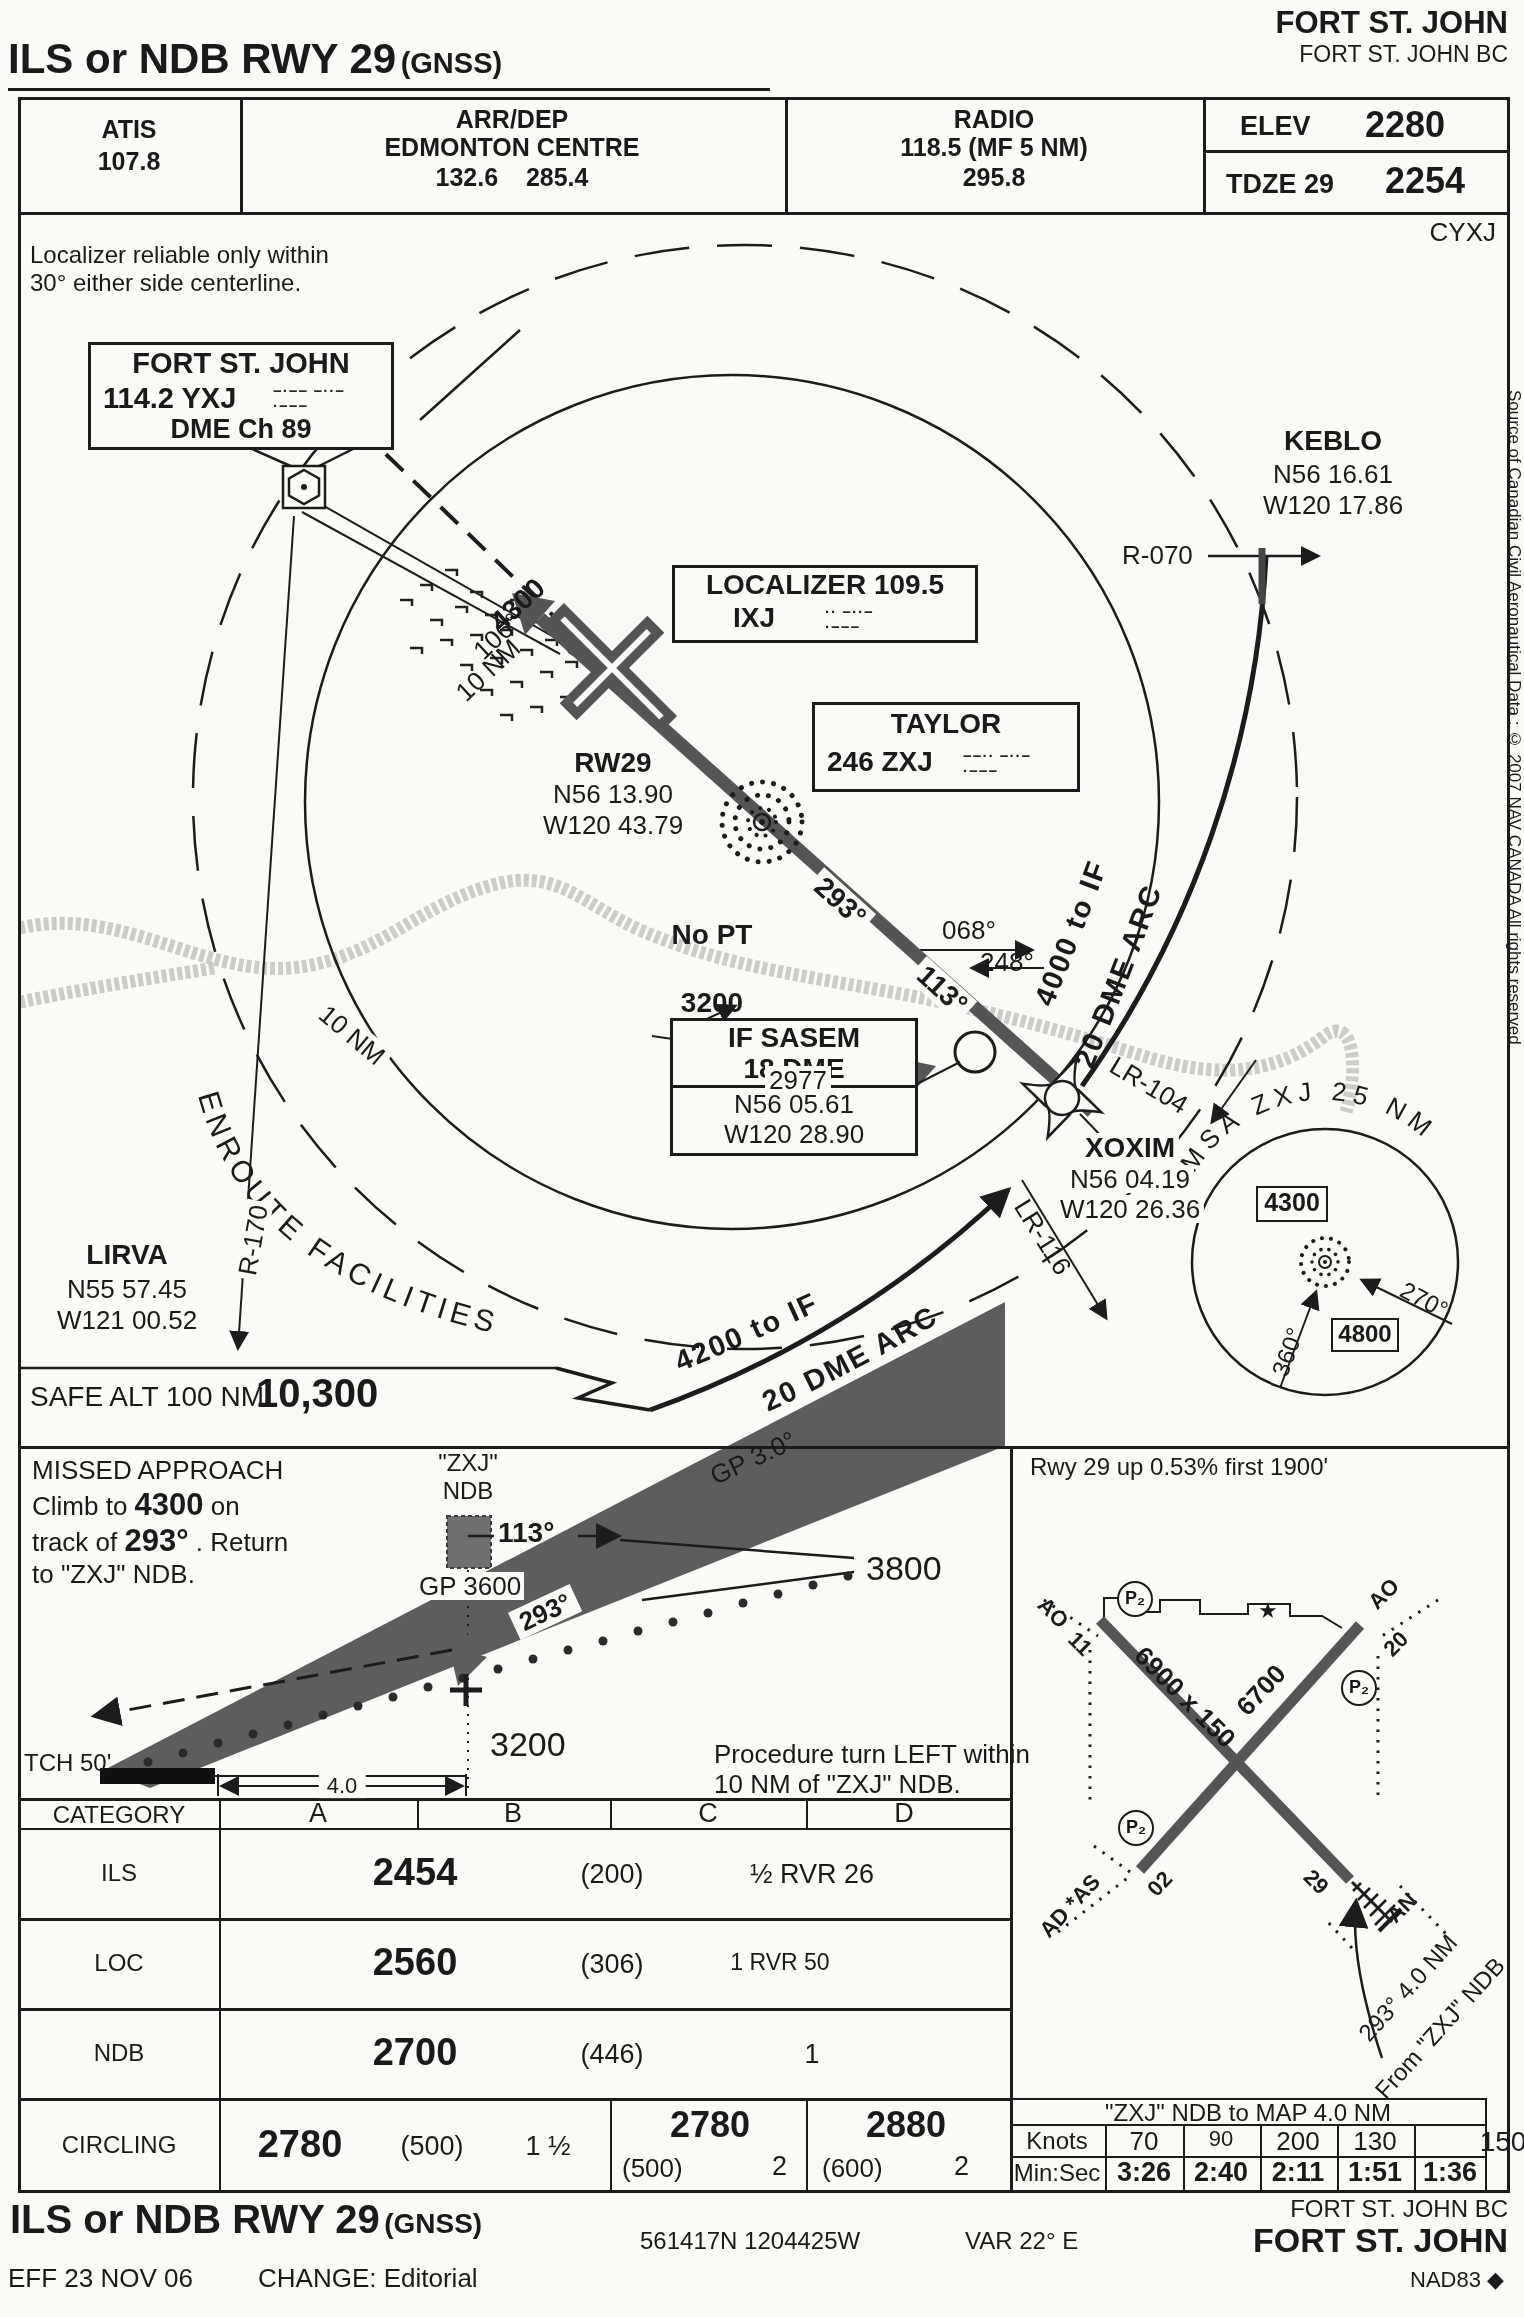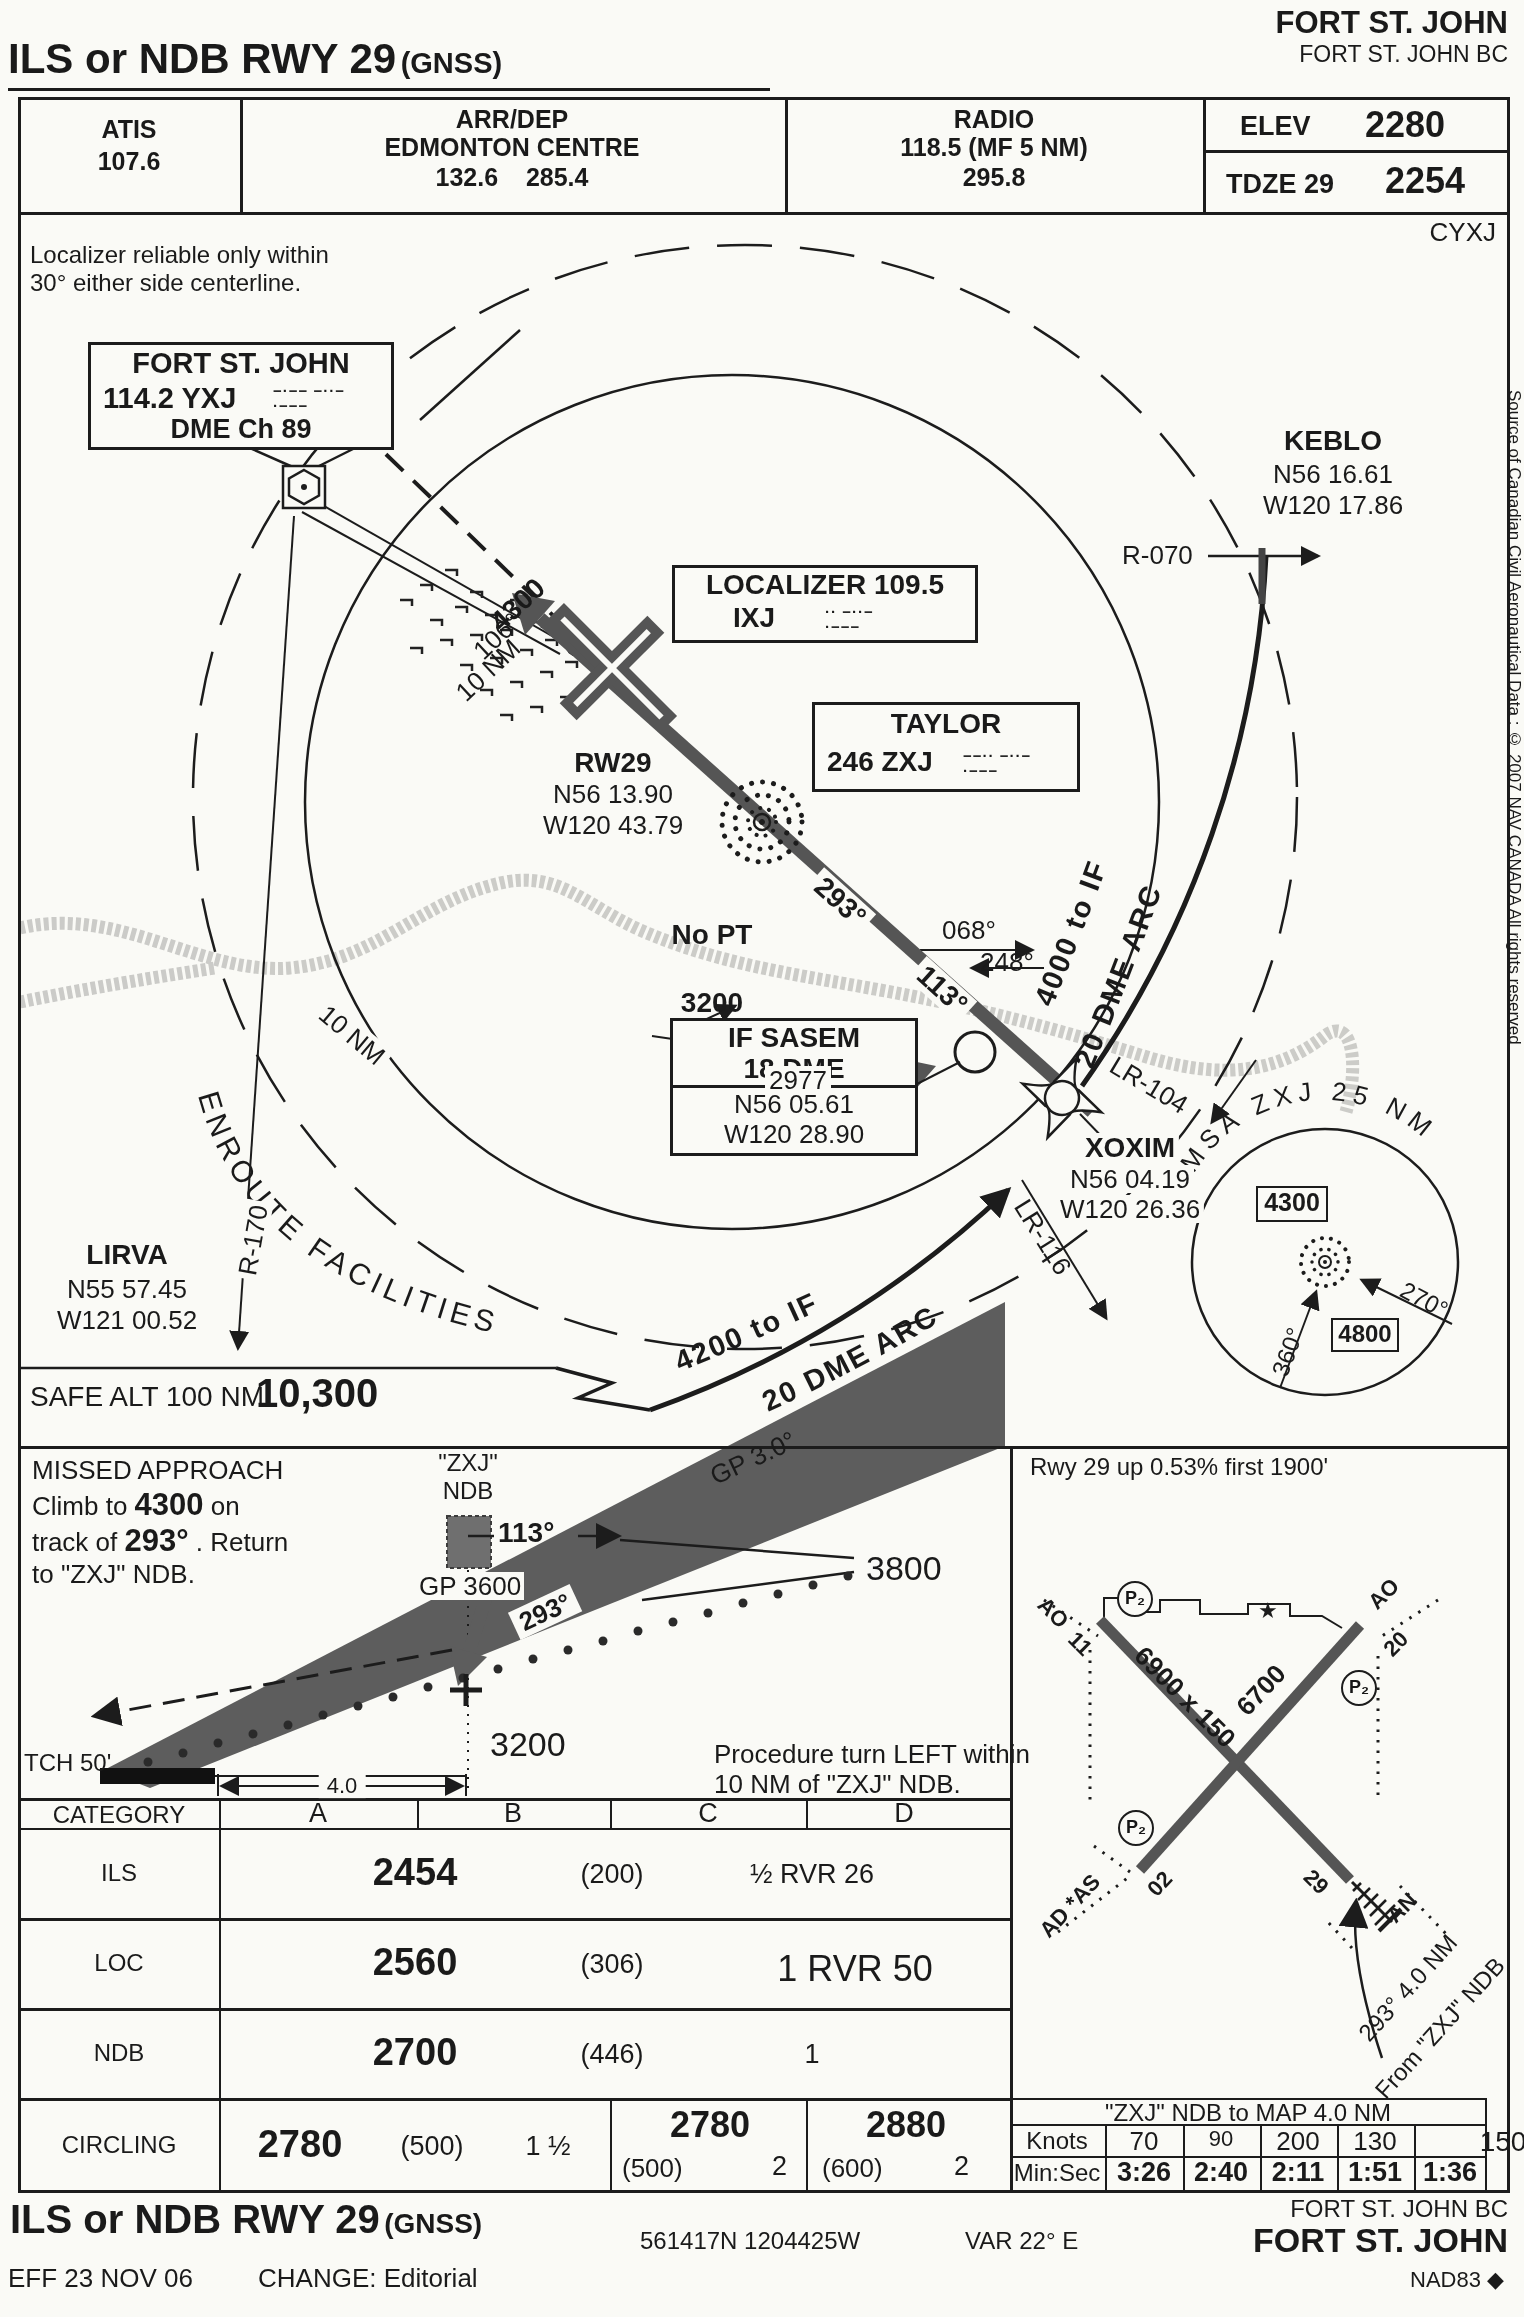--- a/index.html
+++ b/index.html
@@ -241,21 +241,21 @@
 <div class="ln" style="left:1337px;top:2124px;width:2px;height:68px"></div>
 <div class="ln" style="left:1414px;top:2124px;width:2px;height:68px"></div>
 
 <div class="t b" style="right:16px;top:6px;font-size:31px">FORT ST. JOHN</div>
 <div class="t" style="right:16px;top:42px;font-size:23px">FORT ST. JOHN  BC</div>
 <div class="t" style="left:8px;top:36px">
   <span class="b" style="font-size:42px">ILS or NDB RWY 29</span>
   <span class="b" style="font-size:29px">(GNSS)</span>
 </div>
 <div class="t b cx" style="left:129px;top:116px;font-size:25px">ATIS</div>
-<div class="t b cx" style="left:129px;top:148px;font-size:25px">107.6</div>
+<div class="t b cx" style="left:129px;top:148px;font-size:25px">107.8</div>
 <div class="t b cx" style="left:512px;top:106px;font-size:25px">ARR/DEP</div>
 <div class="t b cx" style="left:512px;top:134px;font-size:25px">EDMONTON CENTRE</div>
 <div class="t b cx" style="left:512px;top:164px;font-size:25px;white-space:pre">132.6    285.4</div>
 <div class="t b cx" style="left:994px;top:106px;font-size:25px">RADIO</div>
 <div class="t b cx" style="left:994px;top:134px;font-size:25px">118.5 (MF 5 NM)</div>
 <div class="t b cx" style="left:994px;top:164px;font-size:25px">295.8</div>
 <div class="t b" style="left:1240px;top:112px;font-size:27px">ELEV</div>
 <div class="t b" style="left:1365px;top:106px;font-size:36px">2280</div>
 <div class="t b" style="left:1226px;top:170px;font-size:27px">TDZE 29</div>
 <div class="t b" style="left:1385px;top:162px;font-size:36px">2254</div>
@@ -377,21 +377,21 @@
 <div class="t cx" style="left:904px;top:1799px;font-size:27px">D</div>
 
 <div class="t cx" style="left:119px;top:1860px;font-size:24px">ILS</div>
 <div class="t b cx" style="left:415px;top:1852px;font-size:38px">2454</div>
 <div class="t cx" style="left:612px;top:1860px;font-size:27px">(200)</div>
 <div class="t cx" style="left:812px;top:1860px;font-size:27px">½ RVR 26</div>
 
 <div class="t cx" style="left:119px;top:1950px;font-size:24px">LOC</div>
 <div class="t b cx" style="left:415px;top:1942px;font-size:38px">2560</div>
 <div class="t cx" style="left:612px;top:1950px;font-size:27px">(306)</div>
-<div class="t cx" style="left:855px;top:1950px;font-size:36px">1 RVR 50</div>
+<div class="t cx" style="left:780px;top:1950px;font-size:23px">1 RVR 50</div>
 
 <div class="t cx" style="left:119px;top:2040px;font-size:24px">NDB</div>
 <div class="t b cx" style="left:415px;top:2032px;font-size:38px">2700</div>
 <div class="t cx" style="left:612px;top:2040px;font-size:27px">(446)</div>
 <div class="t cx" style="left:812px;top:2040px;font-size:27px">1</div>
 
 <div class="t cx" style="left:119px;top:2132px;font-size:24px">CIRCLING</div>
 <div class="t b cx" style="left:300px;top:2124px;font-size:38px">2780</div>
 <div class="t cx" style="left:432px;top:2132px;font-size:27px">(500)</div>
 <div class="t cx" style="left:548px;top:2132px;font-size:27px">1 ½</div>

